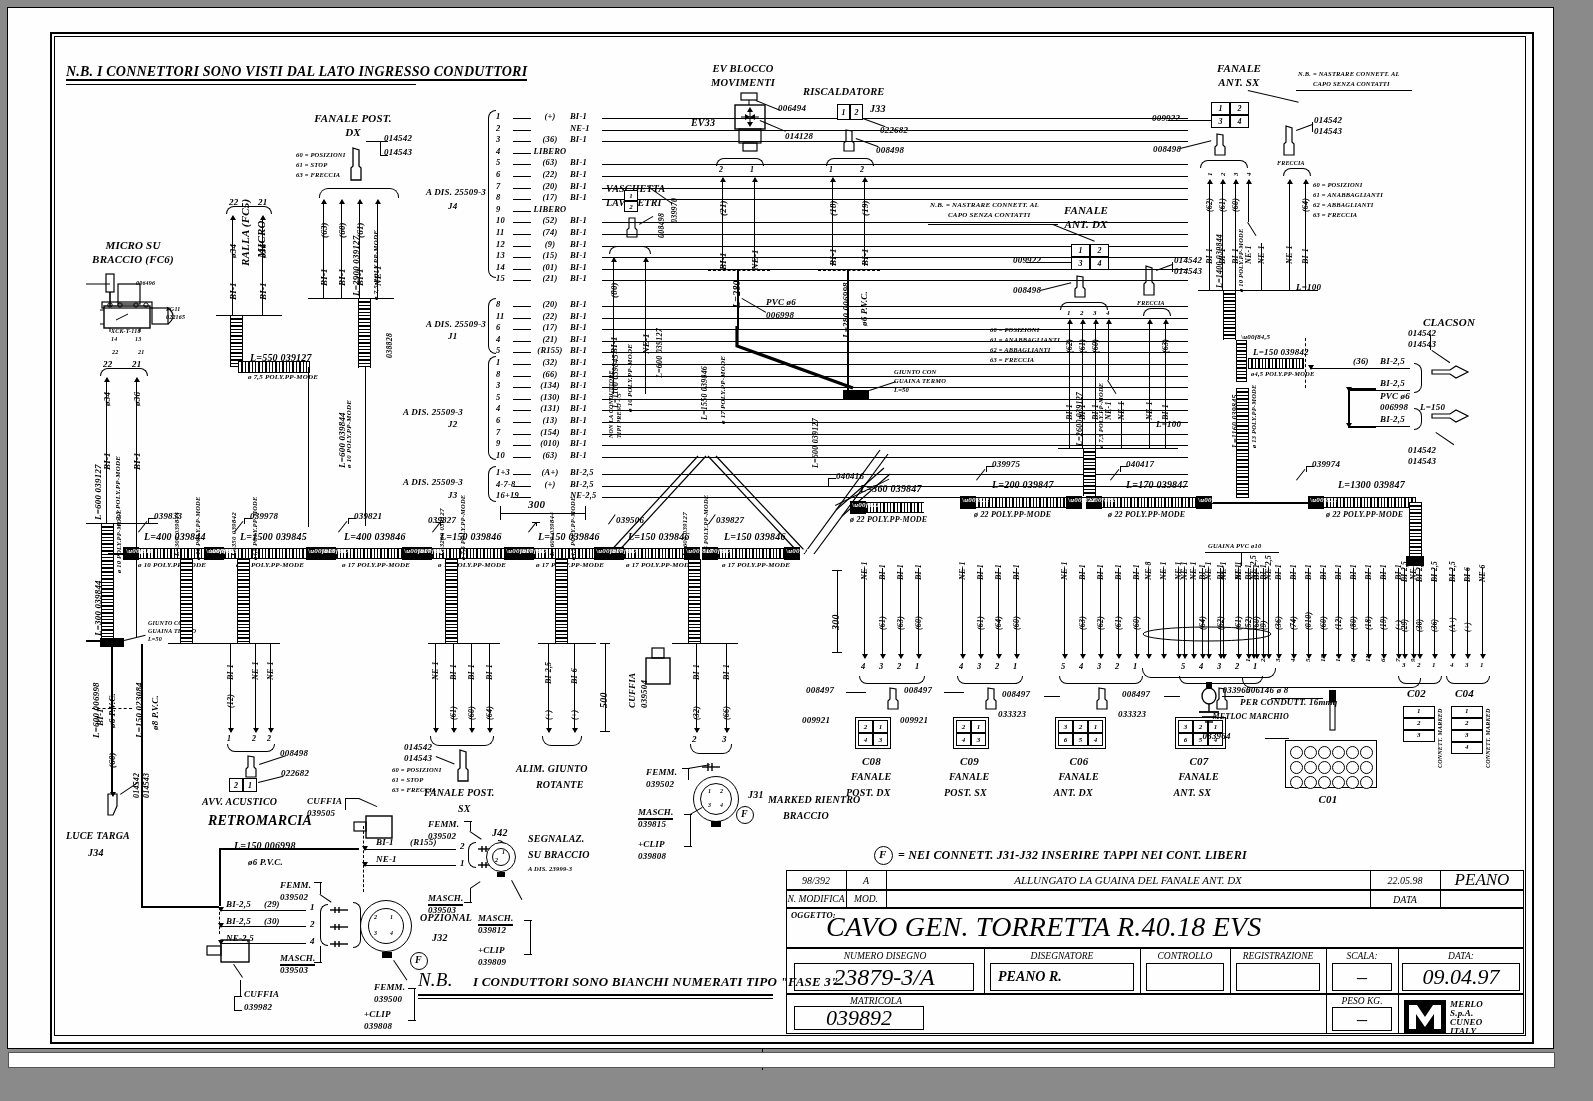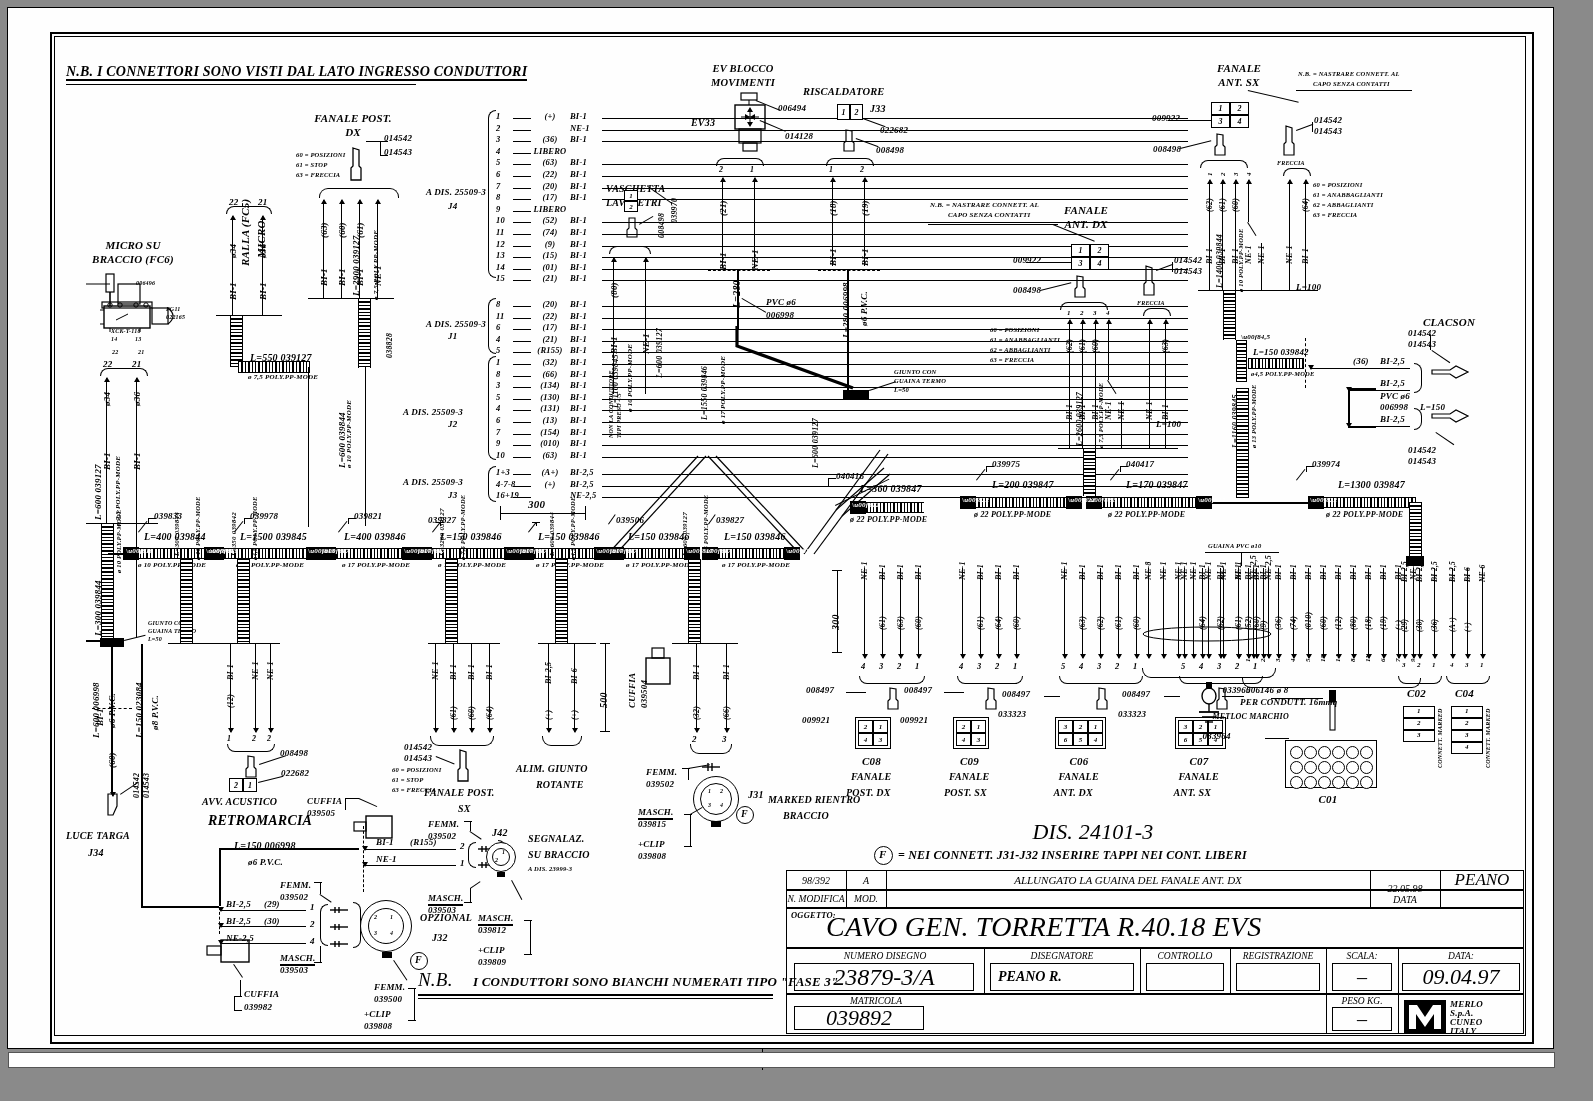--- a/index.html
+++ b/index.html
@@ -1309,41 +1309,40 @@
         <div class="t" style="left: 1457px; top: 700px; font-size: 7px;">1</div>
         <div class="box" style="left: 1443px; top: 710px; width: 32px; height: 12px; background: rgb(255, 255, 255);"></div>
         <div class="t" style="left: 1457px; top: 712px; font-size: 7px;">2</div>
         <div class="box" style="left: 1443px; top: 722px; width: 32px; height: 12px; background: rgb(255, 255, 255);"></div>
         <div class="t" style="left: 1457px; top: 724px; font-size: 7px;">3</div>
         <div class="box" style="left: 1443px; top: 734px; width: 32px; height: 12px; background: rgb(255, 255, 255);"></div>
         <div class="t" style="left: 1457px; top: 736px; font-size: 7px;">4</div>
         <div class="t vt" style="left: 1477px; top: 760px; font-size: 6px;">CONNETT. MARKED</div>
       </div>
 
-  <div class="t c bigi" style="left:860px;top:812px;width:450px;font-size:22px;font-weight:normal;">DIS. 24101-3</div>
   <div class="circ" style="left:866px;top:838px;width:19px;height:19px;"></div>
   <div class="t" style="left:871px;top:841px;font-size:11px;">F</div>
   <div class="t" style="left:890px;top:841px;font-size:12px;">= NEI CONNETT. J31-J32 INSERIRE TAPPI NEI CONT. LIBERI</div>
 
   <div class="t bigi" style="left:410px;top:962px;font-size:19px;font-weight:normal;">N.B.</div>
   <div class="t" style="left:465px;top:967px;font-size:13px;">I CONDUTTORI SONO BIANCHI NUMERATI TIPO "FASE 3"</div>
   <div class="ln h2" style="left:410px;top:986px;width:355px;"></div>
   <div class="ln h" style="left:410px;top:990px;width:355px;"></div>
 
   <div class="tb" style="left:778px;top:862px;width:738px;height:164px;"></div>
   <div class="tb" style="left:778px;top:862px;width:738px;height:20px;"></div>
   <div class="tb" style="left:778px;top:882px;width:738px;height:18px;"></div>
   <div class="ln v" style="left:838px;top:862px;height:38px;background:#000;"></div>
   <div class="ln v" style="left:878px;top:862px;height:38px;background:#000;"></div>
   <div class="ln v" style="left:1362px;top:862px;height:38px;background:#000;"></div>
   <div class="ln v" style="left:1432px;top:862px;height:38px;background:#000;"></div>
   <div class="tbc" style="left:778px;top:862px;width:60px;height:20px;font-size:10px;">98/392</div>
   <div class="tbc" style="left:838px;top:862px;width:40px;height:20px;font-size:10px;">A</div>
   <div class="tbc" style="left:878px;top:862px;width:484px;height:20px;font-size:11px;">ALLUNGATO LA GUAINA DEL FANALE ANT. DX</div>
-  <div class="tbc" style="left:1362px;top:862px;width:70px;height:36px;font-size:10px;">22.05.98</div>
+  <div class="tbc" style="left:1362px;top:862px;width:70px;height:20px;font-size:10px;">22.05.98</div>
   <div class="tbc bigi" style="left:1432px;top:862px;width:84px;height:20px;font-size:17px;">PEANO</div>
   <div class="tbc" style="left:778px;top:882px;width:60px;height:18px;font-size:9.5px;">N. MODIFICA</div>
   <div class="tbc" style="left:838px;top:882px;width:40px;height:18px;font-size:9.5px;">MOD.</div>
   <div class="tbc" style="left:1362px;top:882px;width:70px;height:18px;font-size:10px;">DATA</div>
 
   <div class="tb" style="left:778px;top:900px;width:738px;height:40px;"></div>
   <div class="t" style="left:783px;top:903px;font-size:8.5px;">OGGETTO:</div>
   <div class="t bigi" style="left:818px;top:904px;font-size:28px;font-weight:normal;">CAVO  GEN.  TORRETTA  R.40.18  EVS</div>
 
   <div class="tb" style="left:778px;top:940px;width:738px;height:46px;"></div>

